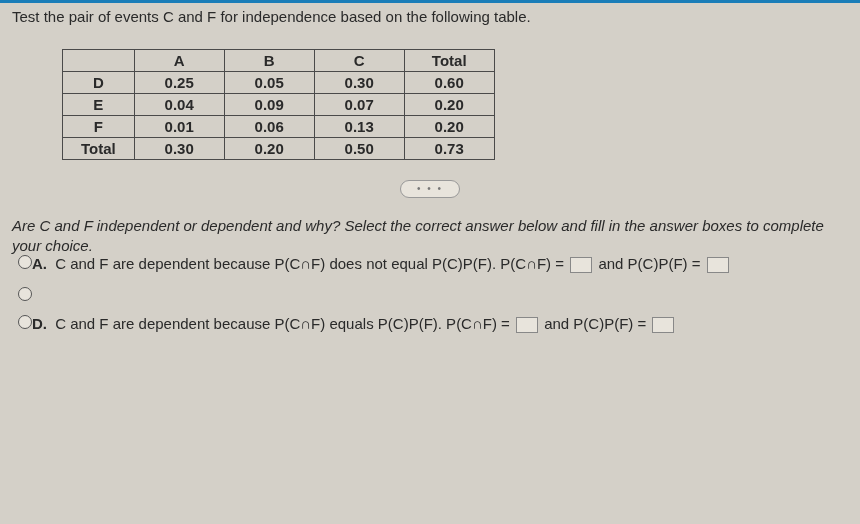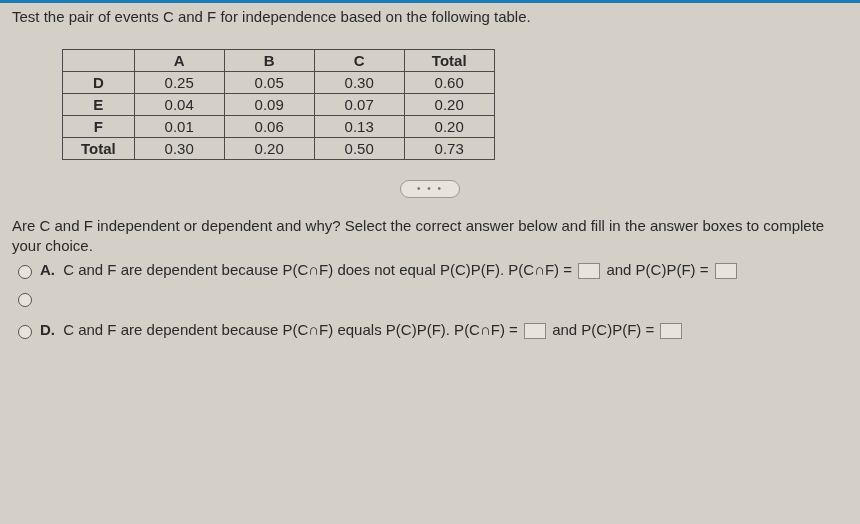--- a/index.html
+++ b/index.html
@@ -17,21 +17,21 @@
     .question-text { margin-bottom: 24px; }
     table {
       border-collapse: collapse;
       margin-left: 50px;
       margin-bottom: 20px;
     }
     td, th {
       border: 1px solid #4a4a4a;
       padding: 2px 18px;
       text-align: center;
-      font-weight: normal;
+      font-weight: bold;
       min-width: 90px;
     }
     th { font-weight: bold; }
     td:first-child, th:first-child {
       font-weight: bold;
       min-width: 70px;
     }
     th:first-child { border: 1px solid #4a4a4a; }
     .blank-header { background: #d4d0c8; }
     .hint-pill {
@@ -40,27 +40,26 @@
       height: 18px;
       border: 1px solid #999;
       border-radius: 9px;
       background: #e8e4dc;
       text-align: center;
       font-size: 10px;
       line-height: 16px;
       color: #777;
       letter-spacing: 2px;
     }
-    .instruction { margin: 10px 0 6px 0; line-height: 1.3; }
+    .instruction { margin: 10px 0 0 0; line-height: 1.3; font-style: italic; }
     .choices { margin-left: 6px; }
     .choice {
       display: flex;
-      align-items: flex-end;
+      align-items: flex-start;
       margin-bottom: 14px;
-      gap: 8px;
     }
     .radio {
       width: 14px;
       height: 14px;
       border: 1.5px solid #555;
       border-radius: 50%;
       flex-shrink: 0;
       background: #e8e4dc;
     }
     .choice-label { font-weight: bold; margin-right: 4px; }

